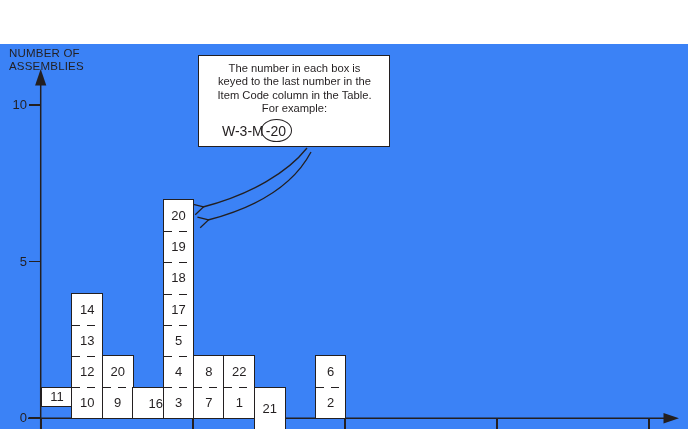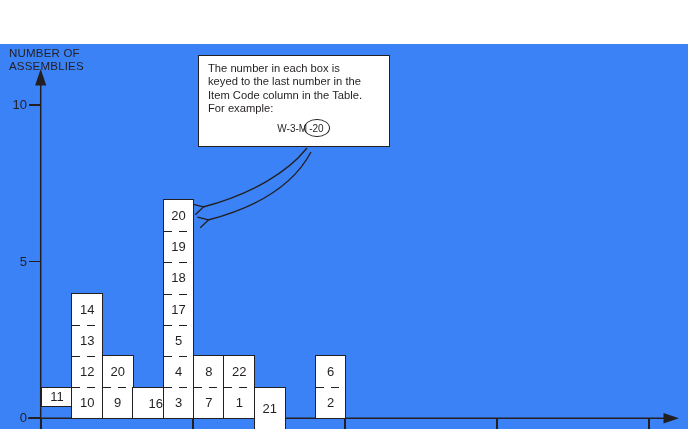--- a/index.html
+++ b/index.html
@@ -44,22 +44,22 @@
   .col .cell:not(:last-child) {
     background-image: repeating-linear-gradient(to right, var(--ink) 0 8px, transparent 8px 15px);
     background-size: 100% 1.3px; background-repeat: no-repeat; background-position: top left;
   }
 
   .callout {
     position: absolute; left: 198px; top: 11px; width: 192px; height: 92px;
     box-sizing: border-box; border: 1.5px solid var(--ink); background: #ffffff;
     padding: 6px 8px 0 9px;
   }
-  .callout-text { font-size: 11.2px; line-height: 13.4px; white-space: pre-line; }
-  .callout-example { margin-top: 7px; text-align: center; font-size: 10px; padding-left: 14px; }
+  .callout-text { font-size: 11.2px; line-height: 13.4px; white-space: pre-line; text-align: center; }
+  .callout-example { margin-top: 7px; text-align: left; font-size: 14px; padding-left: 14px; }
   .circled { position: relative; display: inline-block; padding: 0 2px; }
   .circled::after {
     content: ""; position: absolute; left: -3px; right: -4px; top: -3.5px; bottom: -3.5px;
     border: 1.4px solid var(--ink); border-radius: 50%;
   }
 </style>
 </head>
 <body>
 
 <div id="figure">

